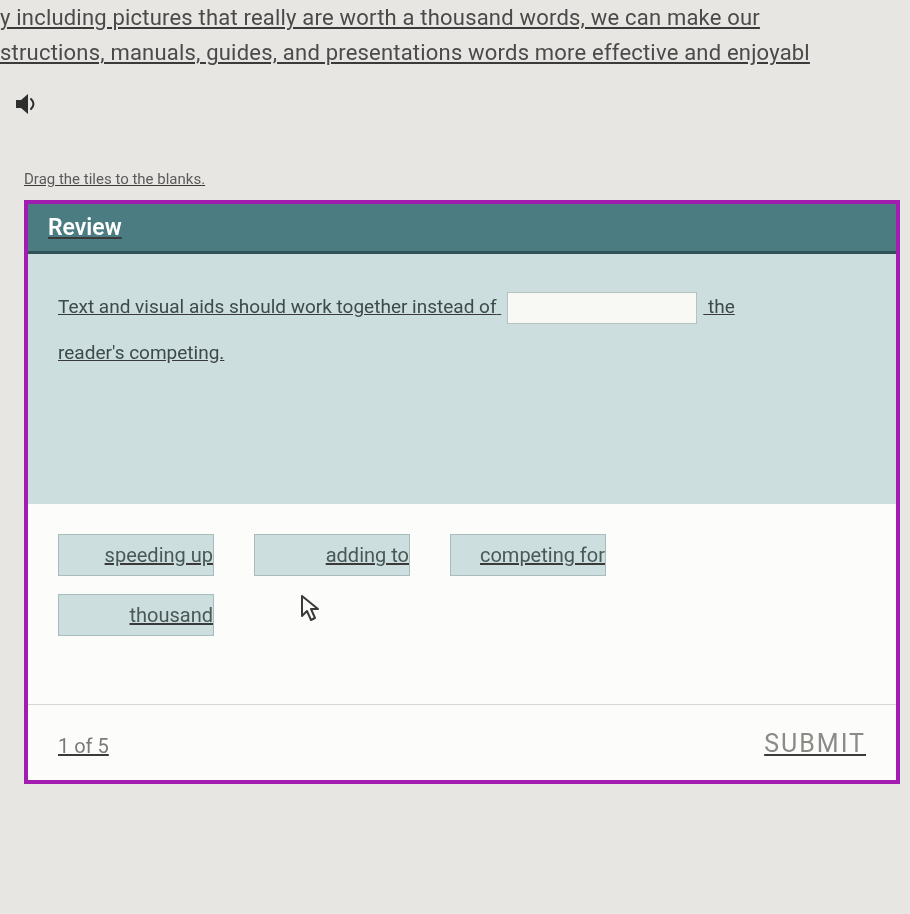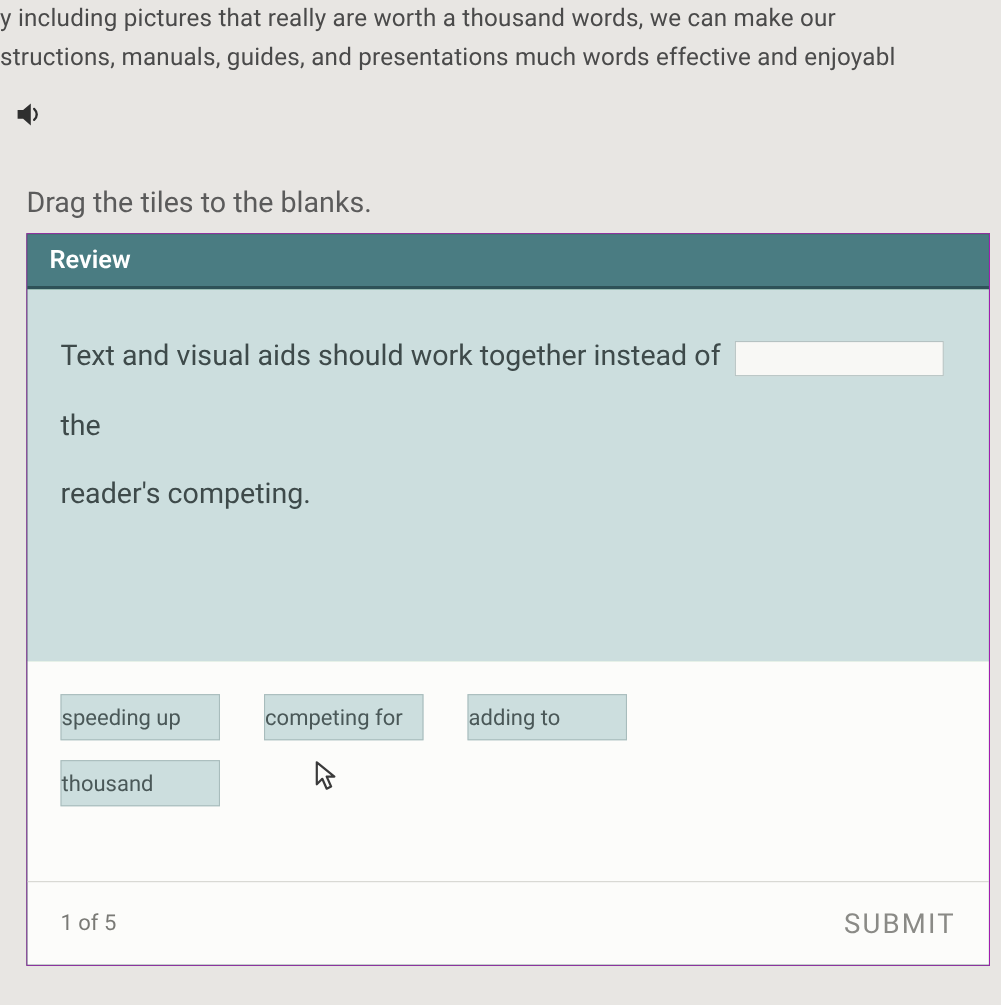--- a/index.html
+++ b/index.html
@@ -10,20 +10,21 @@
     body {
       font-family: -apple-system, BlinkMacSystemFont, "Segoe UI", Roboto, Helvetica, Arial, sans-serif;
       background: #e8e6e3;
       color: #3a3a3a;
       width: 910px;
       height: 914px;
       overflow: hidden;
     }
     .content-area {
       padding: 0 0 0 0;
+      text-decoration: underline;
     }
     .intro-text {
       font-size: 22px;
       color: #4a4a4a;
       line-height: 1.6;
       padding: 0 8px 12px 0;
       letter-spacing: 0.2px;
     }
     .intro-line1 {
       white-space: nowrap;
@@ -33,43 +34,43 @@
       white-space: nowrap;
       overflow: hidden;
     }
     .audio-icon {
       margin: 10px 0 0 14px;
       display: inline-block;
       color: #2f2f2f;
     }
     .instruction {
       margin: 50px 0 12px 24px;
-      font-size: 26px;
+      font-size: 15px;
       color: #5b5b5b;
     }
     .review-box {
       margin: 0 10px 0 24px;
-      border: 1px solid #a21caf;
-      background: #15803d;
+      border: 4px solid #a21caf;
+      background: #7dd3fc;
     }
     .review-header {
       background: #4a7c82;
       color: #ffffff;
       font-weight: 600;
       font-size: 23px;
       padding: 10px 20px;
       border-bottom: 3px solid #2e5258;
     }
     .question-area {
       background: #ccdede;
       padding: 30px 30px 120px 30px;
       min-height: 250px;
     }
     .sentence {
-      font-size: 26px;
+      font-size: 19px;
       color: #3e4a4a;
       line-height: 2.4;
     }
     .blank-slot {
       display: inline-block;
       width: 190px;
       height: 32px;
       background: #f8f8f5;
       border: 1px solid #b5c2c2;
       vertical-align: middle;
@@ -83,37 +84,37 @@
     .tiles-row {
       display: flex;
       flex-wrap: wrap;
       gap: 40px;
       margin-bottom: 18px;
     }
     .tile {
       background: #ccdede;
       border: 1px solid #a8bcbc;
       padding: 8px 0;
-      width: 145px;
-      text-align: left;
+      width: 156px;
+      text-align: right;
       font-size: 20px;
       color: #4a5858;
       cursor: grab;
     }
     .cursor-icon {
       display: inline-block;
       margin-left: 46px;
       vertical-align: middle;
     }
     .footer-bar {
       border-top: 1px solid #d8d6d2;
       padding: 24px 30px 22px 30px;
       display: flex;
       justify-content: space-between;
-      align-items: flex-start;
+      align-items: flex-end;
       background: #fcfcfa;
     }
     .progress-text {
       font-size: 20px;
       color: #7a7a76;
     }
     .submit-btn {
       font-size: 25px;
       letter-spacing: 2px;
       color: #8a8a86;
@@ -123,21 +124,21 @@
       font-family: inherit;
     }
   </style>
 </head>
 <body>
 
 <div class="content-area">
 
   <div class="intro-text">
     <div class="intro-line1">y including pictures that really are worth a thousand words, we can make our</div>
-    <div class="intro-line2">structions, manuals, guides, and presentations much words effective and enjoyabl</div>
+    <div class="intro-line2">structions, manuals, guides, and presentations words more effective and enjoyabl</div>
   </div>
 
   <span class="audio-icon">
     <svg width="26" height="24" viewBox="0 0 26 24">
       <path d="M2 8 L2 16 L7 16 L14 22 L14 2 L7 8 Z" fill="#2f2f2f"></path>
       <path d="M17 7 Q22 12 17 17" fill="none" stroke="#2f2f2f" stroke-width="2" stroke-linecap="round"></path>
     </svg>
   </span>
 
   <div class="instruction">Drag the tiles to the blanks.</div>
@@ -151,22 +152,22 @@
         <span class="blank-slot"></span>
         <span>the</span>
         <br>
         <span>reader's competing.</span>
       </div>
     </div>
 
     <div class="tiles-area">
       <div class="tiles-row">
         <div class="tile">speeding up</div>
+        <div class="tile">adding to</div>
         <div class="tile">competing for</div>
-        <div class="tile">adding to</div>
       </div>
       <div class="tiles-row">
         <div class="tile">thousand</div>
         <span class="cursor-icon">
           <svg width="22" height="28" viewBox="0 0 22 28">
             <path d="M2 2 L2 22 L7 17 L11 26 L15 24 L11 15 L18 15 Z" fill="none" stroke="#3a3a3a" stroke-width="2" stroke-linejoin="round"></path>
           </svg>
         </span>
       </div>
     </div>

